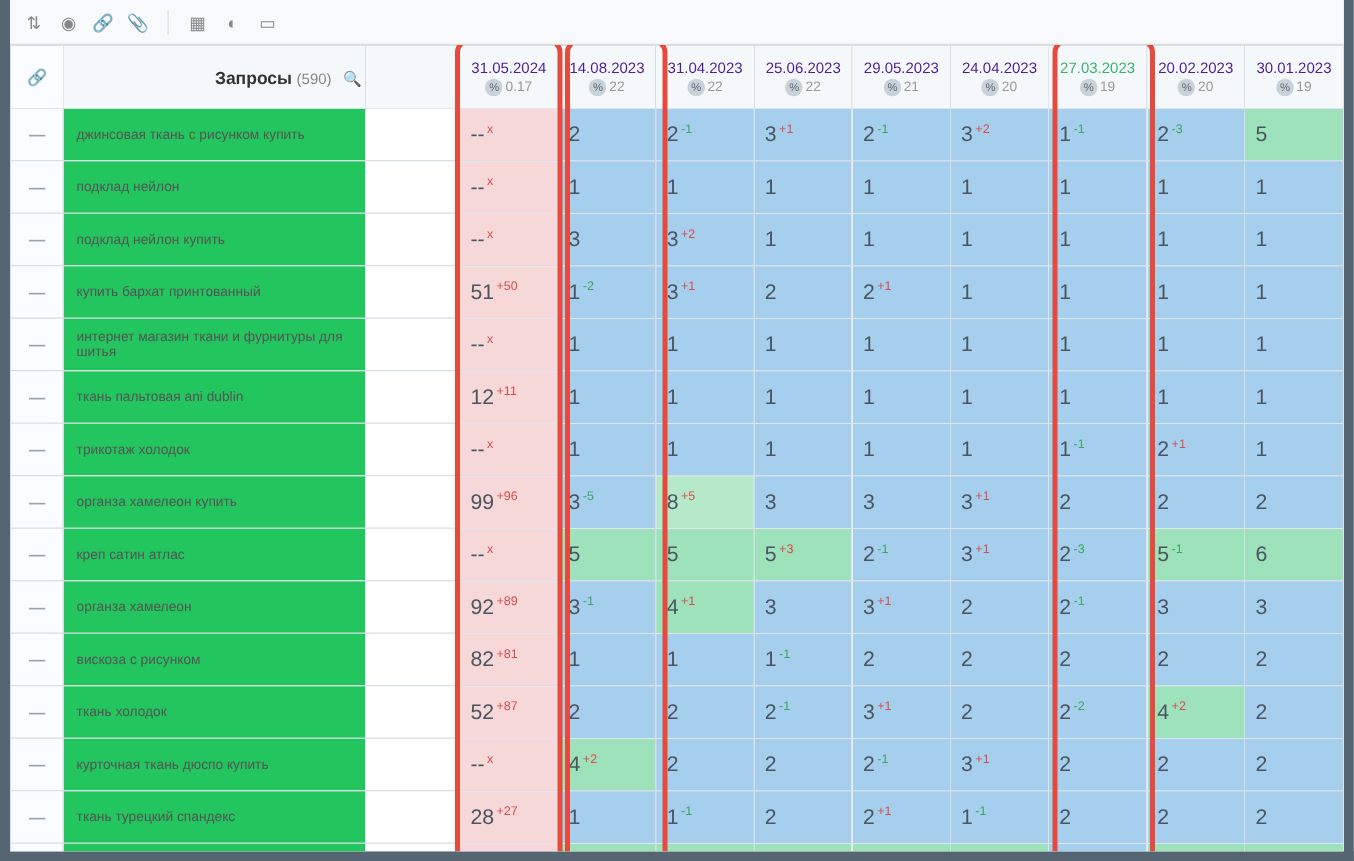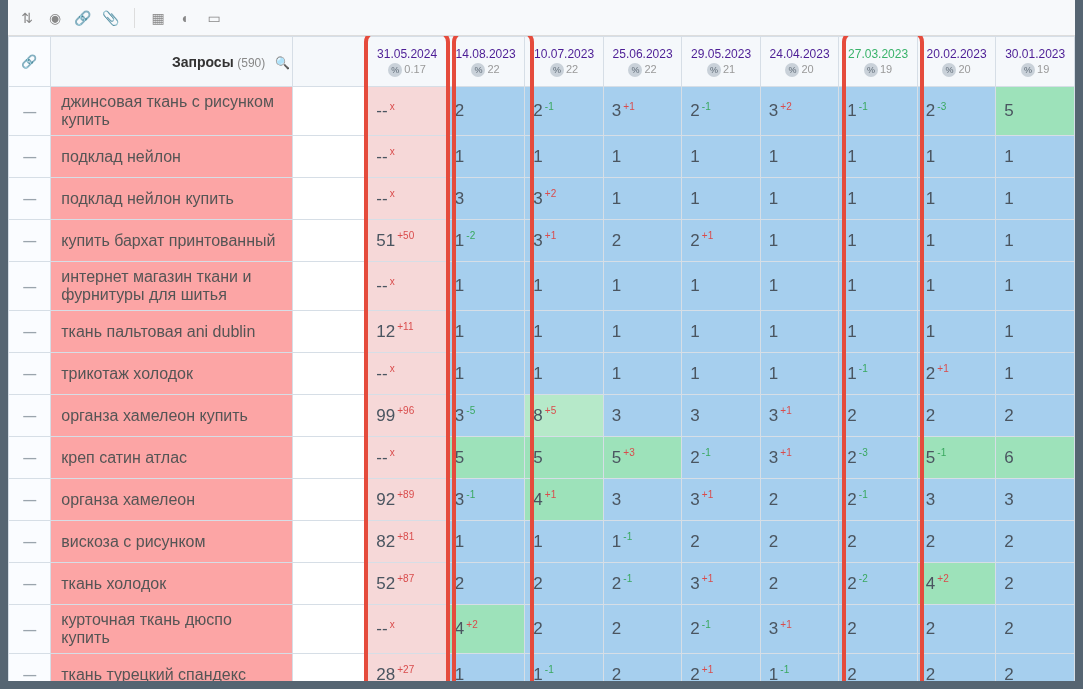--- a/index.html
+++ b/index.html
@@ -77,23 +77,23 @@
     width: 14px; height: 14px; border-radius: 50%; background: #c9d1d9;
     color: #5f6b77; font-size: 9px; margin-right: 2px;
   }
   tbody td.toggle {
     width: 42px; text-align: center; color: #9aa4ad; font-weight: bold;
     background: #fafcff;
     height: 42px;
   }
   tbody td.query {
     padding: 6px 10px;
-    font-size: 16px;
+    font-size: 11px;
     color: #555;
-    background: #fca5a5;
+    background: #22c55e;
   }
   tbody td.val {
     padding: 0 8px;
     font-size: 17px;
     color: #4a5560;
     height: 42px;
     position: relative;
   }
   tbody td.val .main { display: inline-block; }
   tbody td.val .delta {
@@ -162,21 +162,21 @@
 
         <th>
               <div class="date">31.05.2024</div>
               <div class="sub"><span class="pct">%</span>0.17</div>
             </th>
             <th>
               <div class="date">14.08.2023</div>
               <div class="sub"><span class="pct">%</span>22</div>
             </th>
             <th>
-              <div class="date">10.07.2023</div>
+              <div class="date">31.04.2023</div>
               <div class="sub"><span class="pct">%</span>22</div>
             </th>
             <th>
               <div class="date">25.06.2023</div>
               <div class="sub"><span class="pct">%</span>22</div>
             </th>
             <th>
               <div class="date">29.05.2023</div>
               <div class="sub"><span class="pct">%</span>21</div>
             </th>

